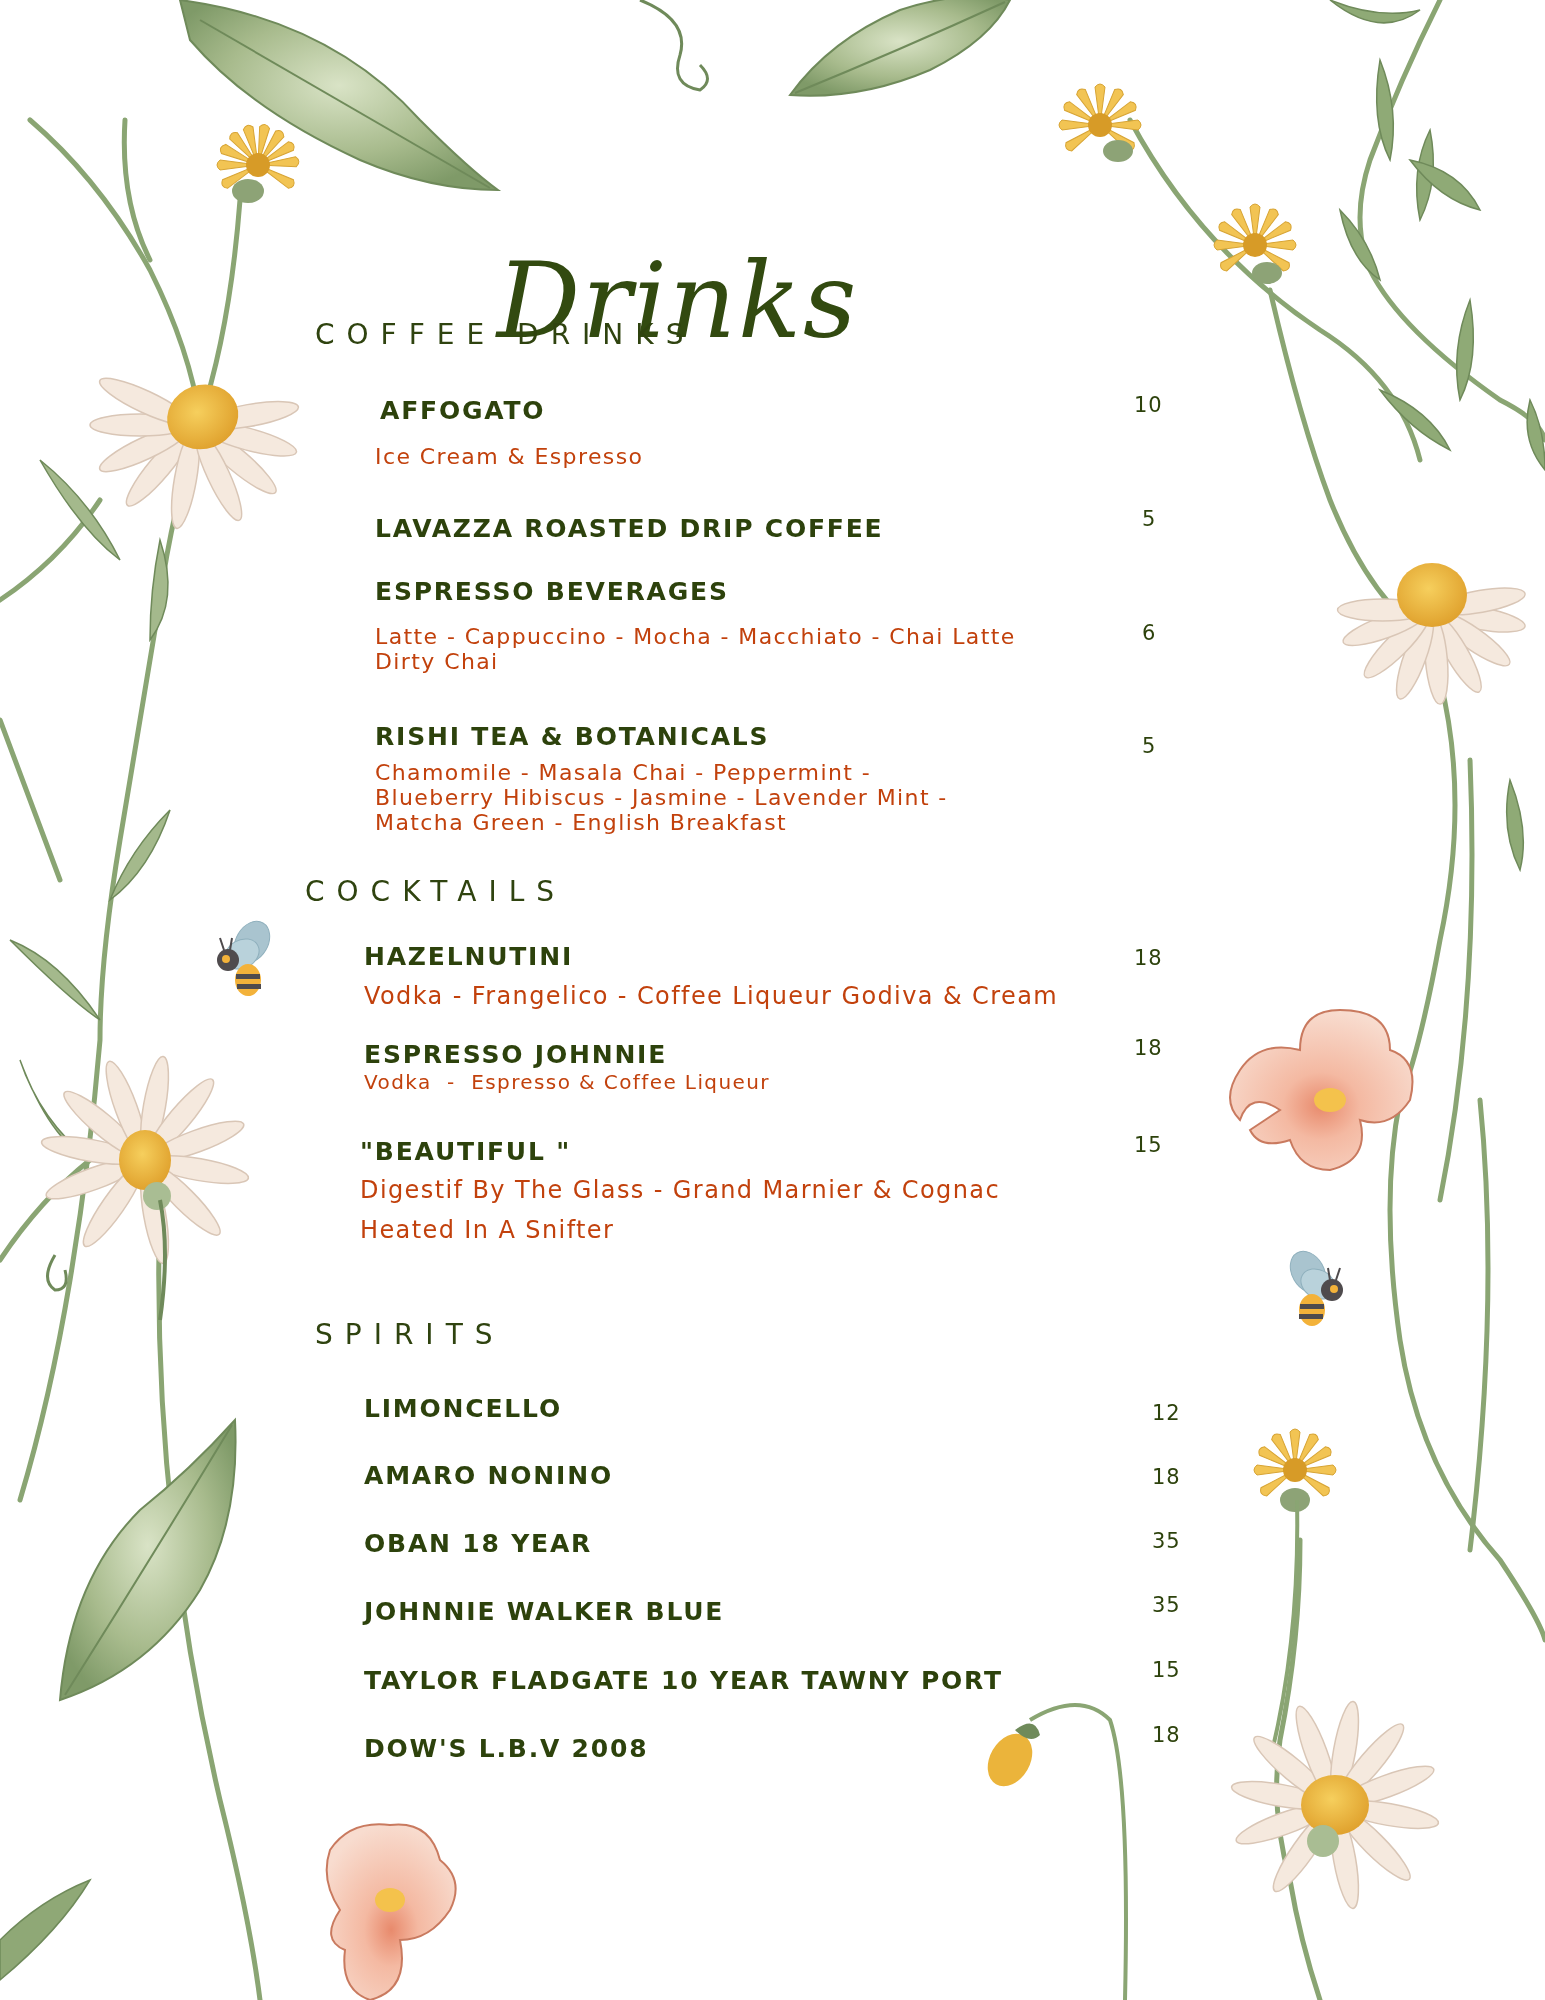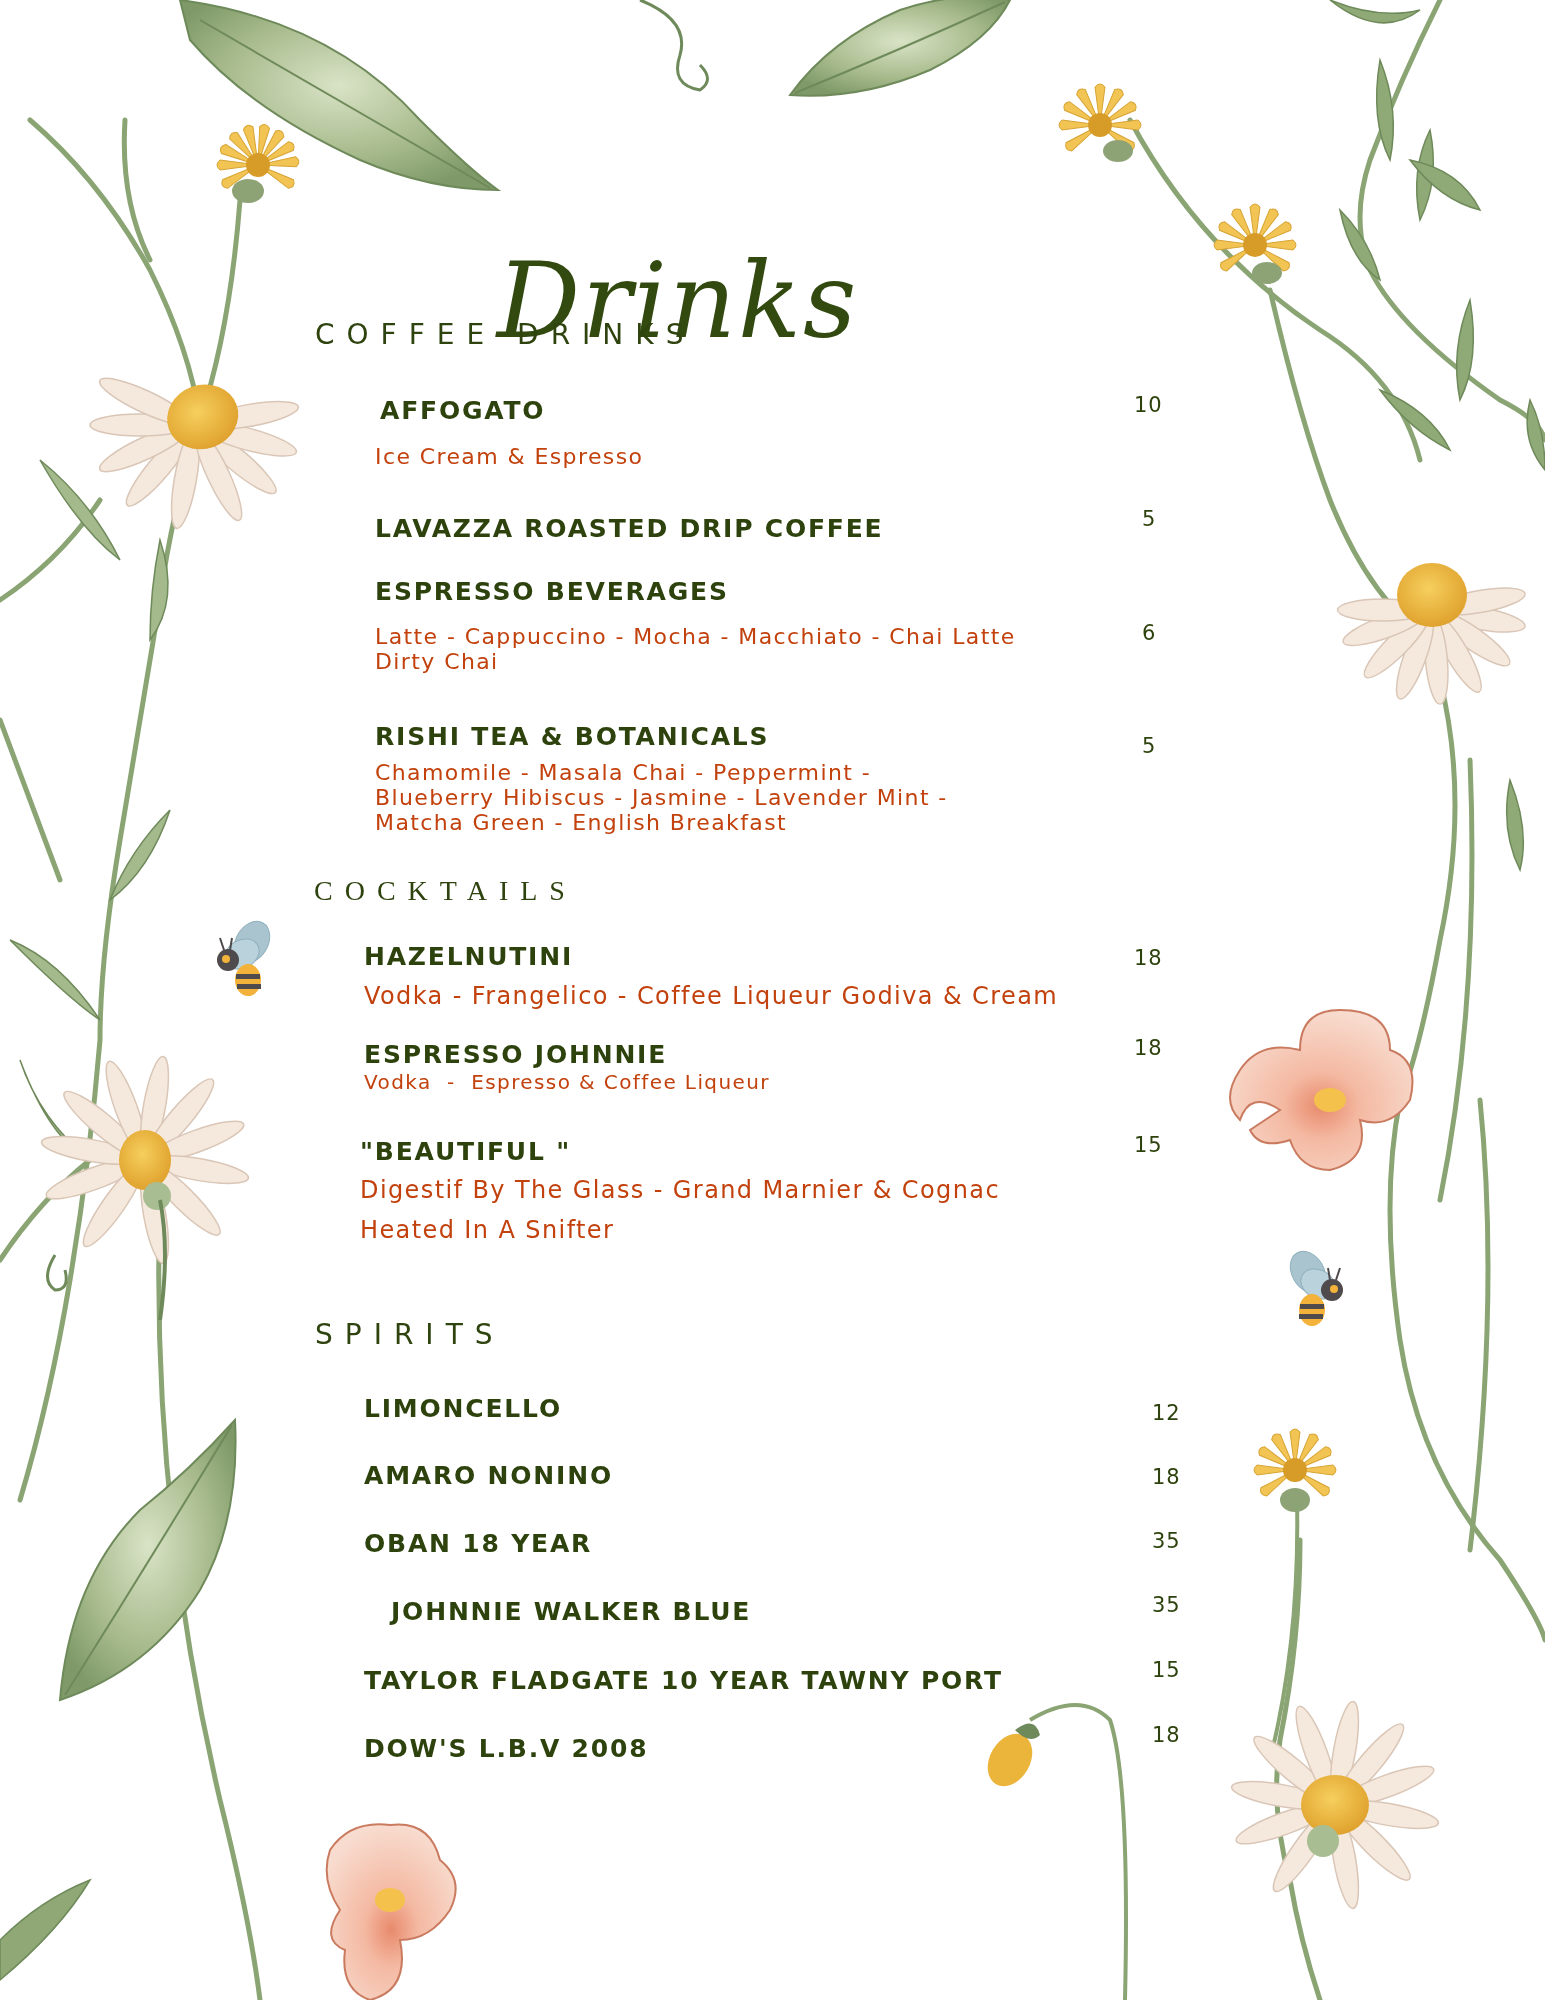--- a/index.html
+++ b/index.html
@@ -269,21 +269,21 @@
 <div class="price" style="left:1142px; top:621px;">6</div>
 <div class="item-desc" style="left:375px; top:624px;">Latte - Cappuccino - Mocha - Macchiato - Chai Latte</div>
 <div class="item-desc" style="left:375px; top:649px;">Dirty Chai</div>
 
 <div class="item-name" style="left:375px; top:722px;">RISHI TEA &amp; BOTANICALS</div>
 <div class="price" style="left:1142px; top:734px;">5</div>
 <div class="item-desc" style="left:375px; top:760px;">Chamomile - Masala Chai - Peppermint -</div>
 <div class="item-desc" style="left:375px; top:785px;">Blueberry Hibiscus - Jasmine - Lavender Mint -</div>
 <div class="item-desc" style="left:375px; top:810px;">Matcha Green - English Breakfast</div>
 
-<div class="section" style="left:314px; top:875px;font-family:Liberation Serif, serif;">COCKTAILS</div>
+<div class="section" style="left:305px; top:875px;">COCKTAILS</div>
 
 <div class="item-name" style="left:364px; top:942px;">HAZELNUTINI</div>
 <div class="price" style="left:1134px; top:946px;">18</div>
 <div class="item-desc" style="left:364px; top:984px; font-size:24px;">Vodka - Frangelico - Coffee Liqueur Godiva &amp; Cream</div>
 
 <div class="item-name" style="left:364px; top:1040px;">ESPRESSO JOHNNIE</div>
 <div class="price" style="left:1134px; top:1036px;">18</div>
 <div class="item-desc" style="left:364px; top:1070px; font-size:20px; white-space:pre;">Vodka  -  Espresso &amp; Coffee Liqueur</div>
 
 <div class="item-name" style="left:360px; top:1137px;">"BEAUTIFUL "</div>
@@ -295,20 +295,20 @@
 
 <div class="item-name" style="left:364px; top:1394px;">LIMONCELLO</div>
 <div class="price" style="left:1152px; top:1401px;">12</div>
 
 <div class="item-name" style="left:364px; top:1461px;">AMARO NONINO</div>
 <div class="price" style="left:1152px; top:1465px;">18</div>
 
 <div class="item-name" style="left:364px; top:1529px;">OBAN 18 YEAR</div>
 <div class="price" style="left:1152px; top:1529px;">35</div>
 
-<div class="item-name" style="left:364px; top:1597px;margin-left:27px;">JOHNNIE WALKER BLUE</div>
+<div class="item-name" style="left:364px; top:1597px;">JOHNNIE WALKER BLUE</div>
 <div class="price" style="left:1152px; top:1593px;">35</div>
 
 <div class="item-name" style="left:364px; top:1666px;">TAYLOR FLADGATE 10 YEAR TAWNY PORT</div>
 <div class="price" style="left:1152px; top:1658px;">15</div>
 
 <div class="item-name" style="left:364px; top:1734px;">DOW'S L.B.V 2008</div>
 <div class="price" style="left:1152px; top:1723px;">18</div>
 
 </body></html>

